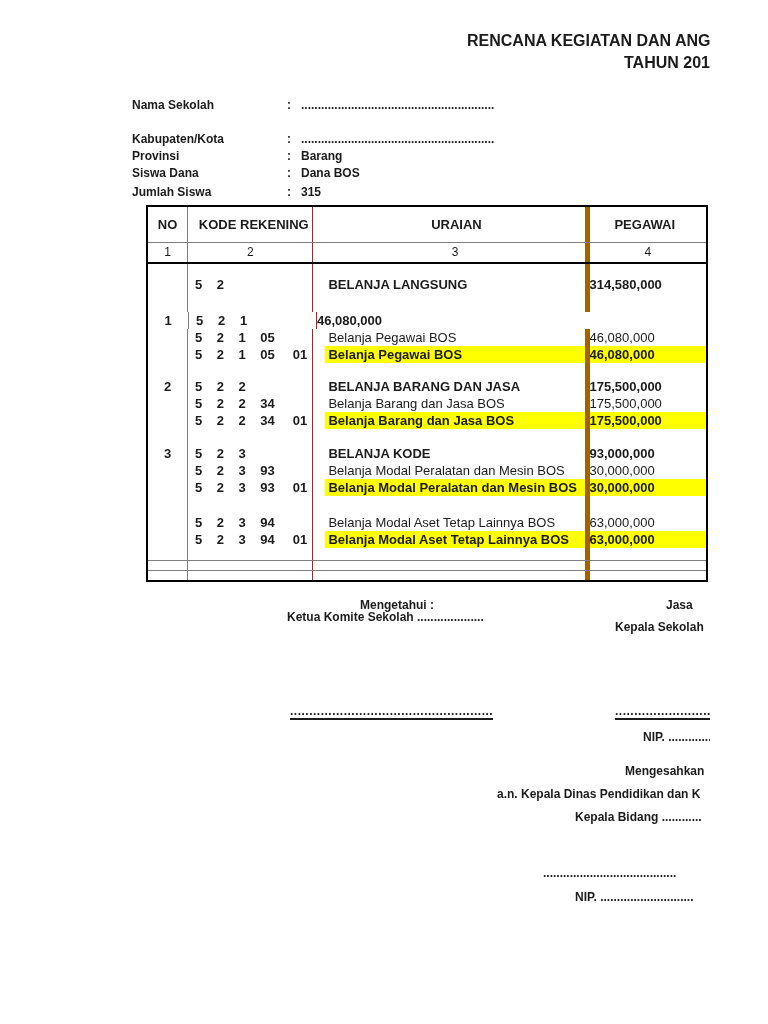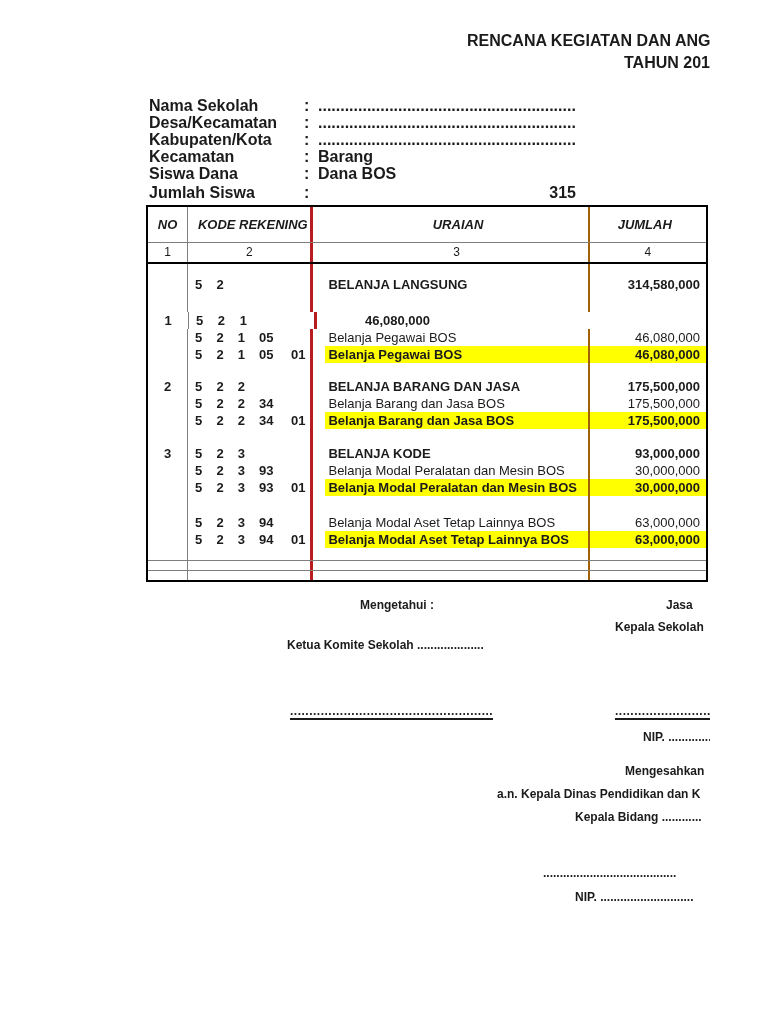--- a/index.html
+++ b/index.html
@@ -6,83 +6,80 @@
   body{
     width:768px;height:1024px;background:#ffffff;position:relative;
     font-family:"Liberation Sans",sans-serif;color:#1b1b1b;overflow:hidden;
   }
   .clip{position:absolute;left:0;top:0;width:710px;height:1024px;overflow:hidden;}
   .abs{position:absolute;white-space:nowrap;}
   
   .title1{left:467px;top:32px;font-size:16px;font-weight:bold;}
   .title2{left:624px;top:54px;font-size:16px;font-weight:bold;}
   
-  .form-row{left:149px;font-size:16px;font-weight:bold;height:17px;line-height:17px;}
+  .form-row{left:132px;font-size:12px;font-weight:bold;height:17px;line-height:17px;}
   .form-label{display:inline-block;width:155px;}
   .form-colon{display:inline-block;width:14px;}
   .form-value{display:inline-block;}
-  .num-right{display:inline-block;width:258px;text-align:right;}
+  .num-right{display:inline-block;width:258px;text-align:left;}
   
   .rkas-table{
     position:absolute;left:146px;top:205px;width:562px;height:377px;
     box-sizing:border-box;border:2px solid #000;background:#fff;font-size:13px;
   }
   .trow{display:flex;height:17px;line-height:17px;}
   .cell{box-sizing:border-box;overflow:hidden;}
   .cno{width:41px;border-right:1px solid #7f7f7f;text-align:center;font-weight:bold;}
-  .ckode{width:128px;border-right:3px solid #b91c1c;padding-left:7px;font-weight:bold;display:flex;}
+  .ckode{width:128px;border-right:1px solid #b91c1c;padding-left:7px;font-weight:bold;display:flex;}
   .k{display:inline-block;}
   .k0{width:22px}.k1{width:22px}.k2{width:22px}.k3{width:33px}.k4{width:20px}
-  .cur{width:270px;border-right:2px solid #a16207;padding-left:3px;white-space:nowrap;margin-left:12px;}
-  .cjm{width:119px;text-align:right;padding-right:6px;white-space:nowrap;}
+  .cur{width:270px;border-right:5px solid #a16207;padding-left:3px;white-space:nowrap;margin-left:12px;}
+  .cjm{width:119px;padding-right:6px;white-space:nowrap;}
   .section .cur,.section .cjm{font-weight:bold;}
   .hl .cur,.hl .cjm{background:#ffff00;font-weight:bold;}
   .thead{display:flex;height:35px;border-bottom:1px solid #7f7f7f;font-weight:bold;}
-  .thead .cell{display:flex;align-items:center;justify-content:center;text-align:right;font-style:italic;}
+  .thead .cell{display:flex;align-items:center;justify-content:center;text-align:right;}
   .tnums{display:flex;height:19px;line-height:19px;border-bottom:2px solid #000;font-size:12px;}
   .tnums .cell{text-align:center;font-weight:normal;}
   .tnums .ckode{display:block;padding-left:0;}
   .sep{display:flex;height:9px;border-top:1px solid #7f7f7f;}
   
   .sig{font-size:12px;font-weight:bold;}
   .dotline{border-bottom:2px solid #1b1b1b;letter-spacing:0.5px;}
 </style>
 </head>
 <body>
 
 <div class="clip">
 
   <div class="abs title1">RENCANA KEGIATAN DAN ANGGA</div>
   <div class="abs title2">TAHUN 2019</div>
 
   <div class="abs form-row" style="top:97px">
     <span class="form-label">Nama Sekolah</span><span class="form-colon">:</span><span class="form-value">..........................................................</span>
   </div>
-  <div class="abs form-row" style="top:114px">
-    <span class="form-label">Desa/Kecamatan</span><span class="form-colon">:</span><span class="form-value">..........................................................</span>
-  </div>
   <div class="abs form-row" style="top:131px">
     <span class="form-label">Kabupaten/Kota</span><span class="form-colon">:</span><span class="form-value">..........................................................</span>
   </div>
   <div class="abs form-row" style="top:148px">
-    <span class="form-label">Kecamatan</span><span class="form-colon">:</span><span class="form-value">Barang</span>
+    <span class="form-label">Provinsi</span><span class="form-colon">:</span><span class="form-value">Barang</span>
   </div>
   <div class="abs form-row" style="top:165px">
     <span class="form-label">Siswa Dana</span><span class="form-colon">:</span><span class="form-value">Dana BOS</span>
   </div>
   <div class="abs form-row" style="top:184px">
     <span class="form-label">Jumlah Siswa</span><span class="form-colon">:</span><span class="num-right">315</span>
   </div>
 
   <div class="rkas-table">
     <div class="thead">
       <div class="cell cno">NO</div>
       <div class="cell ckode">KODE REKENING</div>
       <div class="cell cur">URAIAN</div>
-      <div class="cell cjm">JUMLAH</div>
+      <div class="cell cjm">PEGAWAI</div>
     </div>
     <div class="tnums">
       <div class="cell cno">1</div>
       <div class="cell ckode">2</div>
       <div class="cell cur" style="text-align:center;padding-left:0">3</div>
       <div class="cell cjm" style="text-align:center;padding-right:0">4</div>
     </div>
 
     <div class="trow" style="height:12px">
         <div class="cell cno"></div>
@@ -282,21 +279,21 @@
       </div>
     <div class="sep">
         <div class="cell cno"></div>
         <div class="cell ckode"></div>
         <div class="cell cur"></div>
         <div class="cell cjm"></div>
       </div>
   </div>
 
   <div class="abs sig" style="left:360px;top:598px">Mengetahui :</div>
-  <div class="abs sig" style="left:287px;top:638px">Ketua Komite Sekolah ....................</div>
+  <div class="abs sig" style="left:287px;top:610px">Ketua Komite Sekolah ....................</div>
   <div class="abs sig" style="left:666px;top:598px">Jasa</div>
   <div class="abs sig" style="left:615px;top:620px">Kepala Sekolah</div>
 
   <div class="abs sig" style="left:290px;top:704px"><span class="dotline">.....................................................</span></div>
   <div class="abs sig" style="left:615px;top:704px"><span class="dotline">..............................</span></div>
   <div class="abs sig" style="left:643px;top:730px">NIP. ....................</div>
 
   <div class="abs sig" style="left:625px;top:764px">Mengesahkan</div>
   <div class="abs sig" style="left:497px;top:787px">a.n. Kepala Dinas Pendidikan dan K</div>
   <div class="abs sig" style="left:575px;top:810px">Kepala Bidang ............</div>

